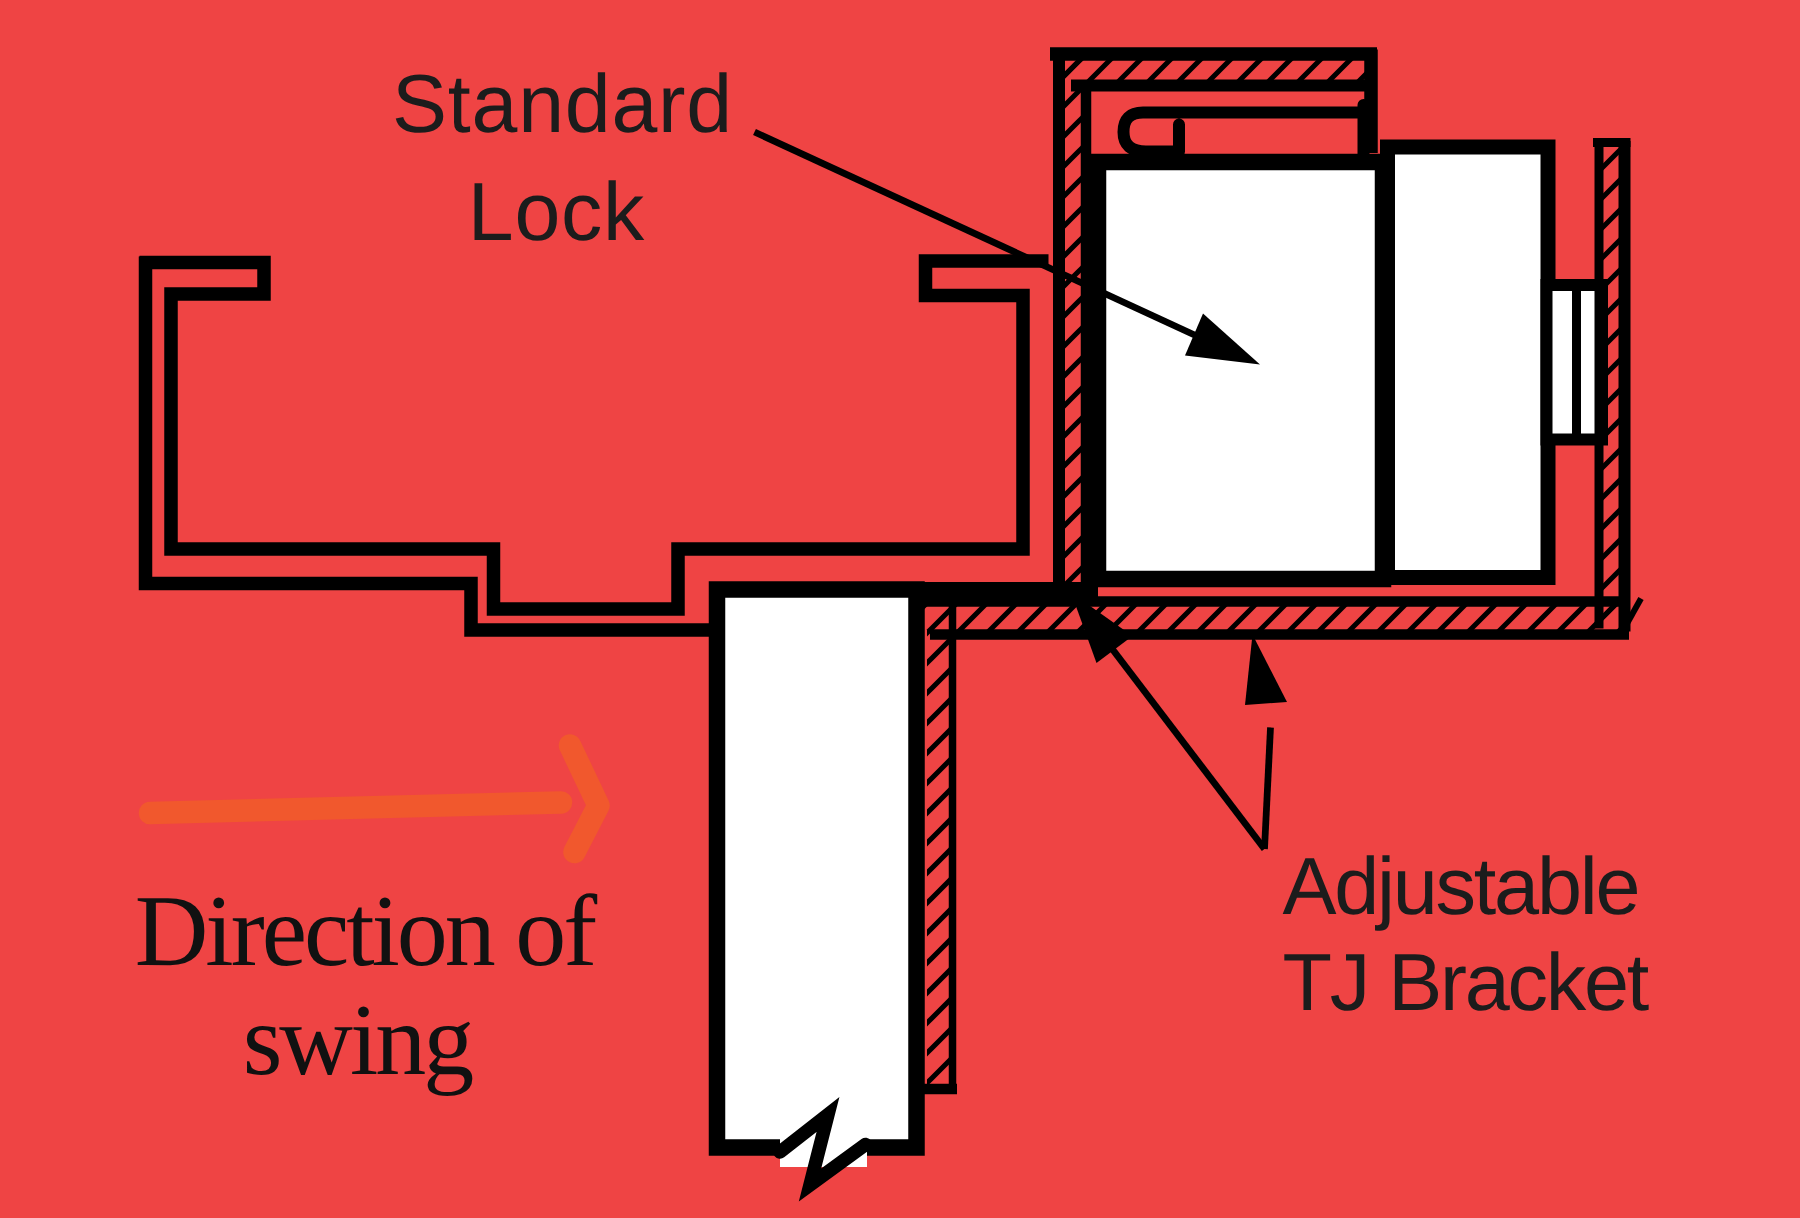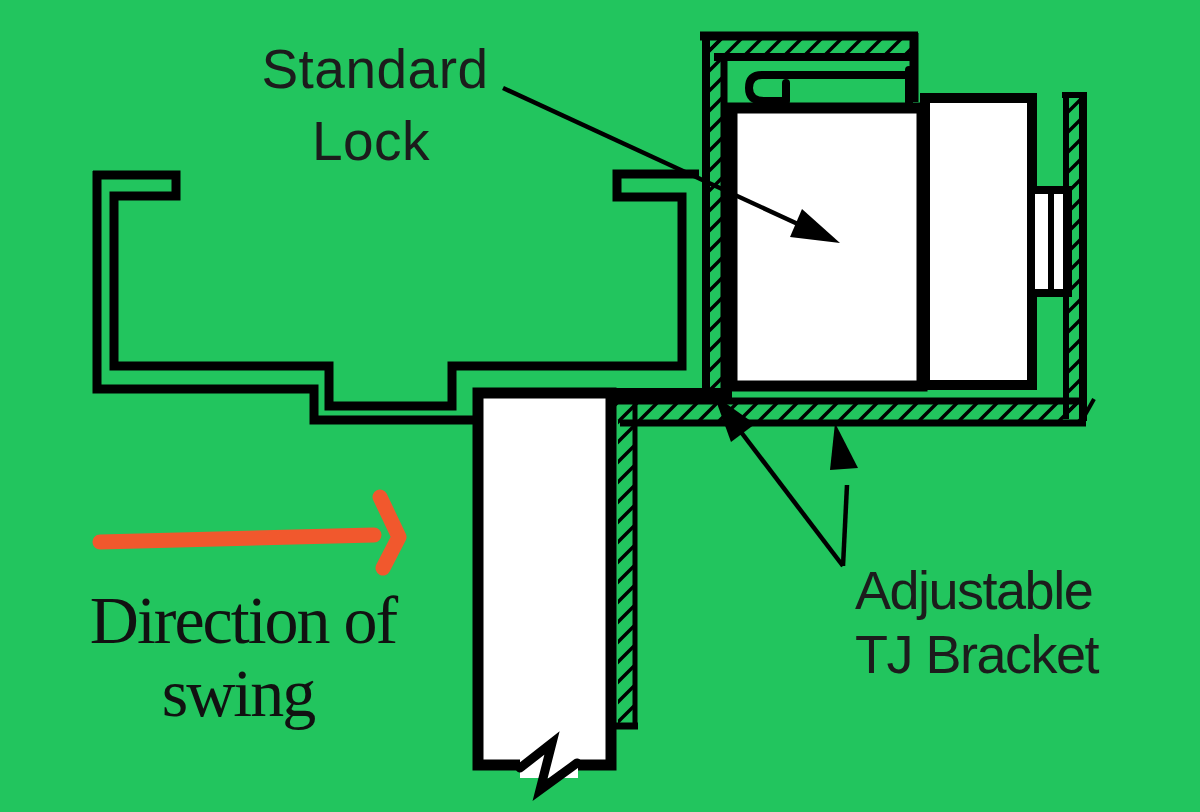--- a/index.html
+++ b/index.html
@@ -1,16 +1,16 @@
 <!DOCTYPE html>
 <html><head>
 <meta charset="utf-8">
 <style>
   html,body{margin:0;padding:0;background:#ffffff;}
-  .canvas{position:relative;width:1200px;height:812px;background:#22c55e;overflow:hidden;}
+  .canvas{position:relative;width:1200px;height:812px;background:#ef4444;overflow:hidden;}
   svg{display:block;position:absolute;inset:0;}
   .ln{stroke:#000000;fill:none;}
   .wh{fill:#ffffff;stroke:#000000;}
   .sans{font-family:"Liberation Sans", sans-serif;fill:#1c1c1c;}
   .serif{font-family:"Liberation Serif","DejaVu Serif",serif;fill:#111111;}
 </style>
 </head>
 <body>
 
 <div class="canvas">

